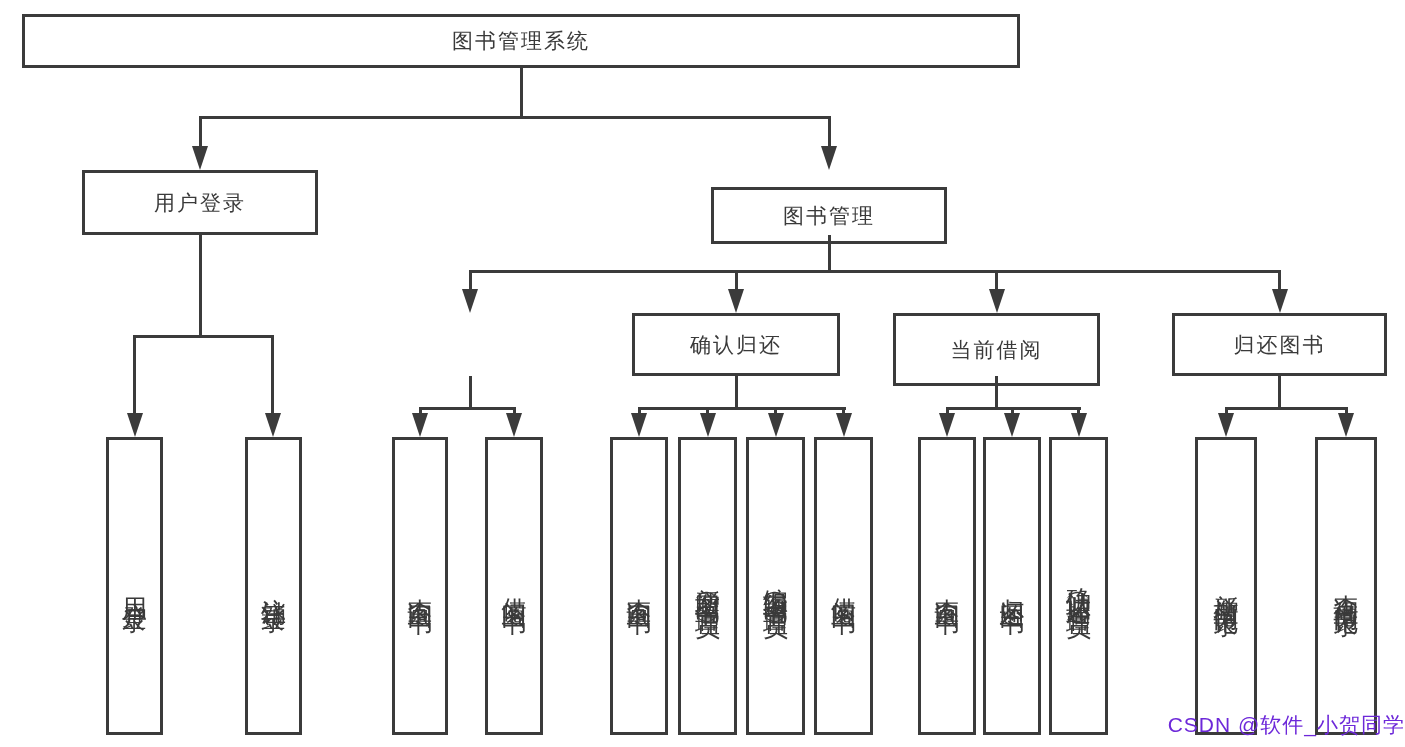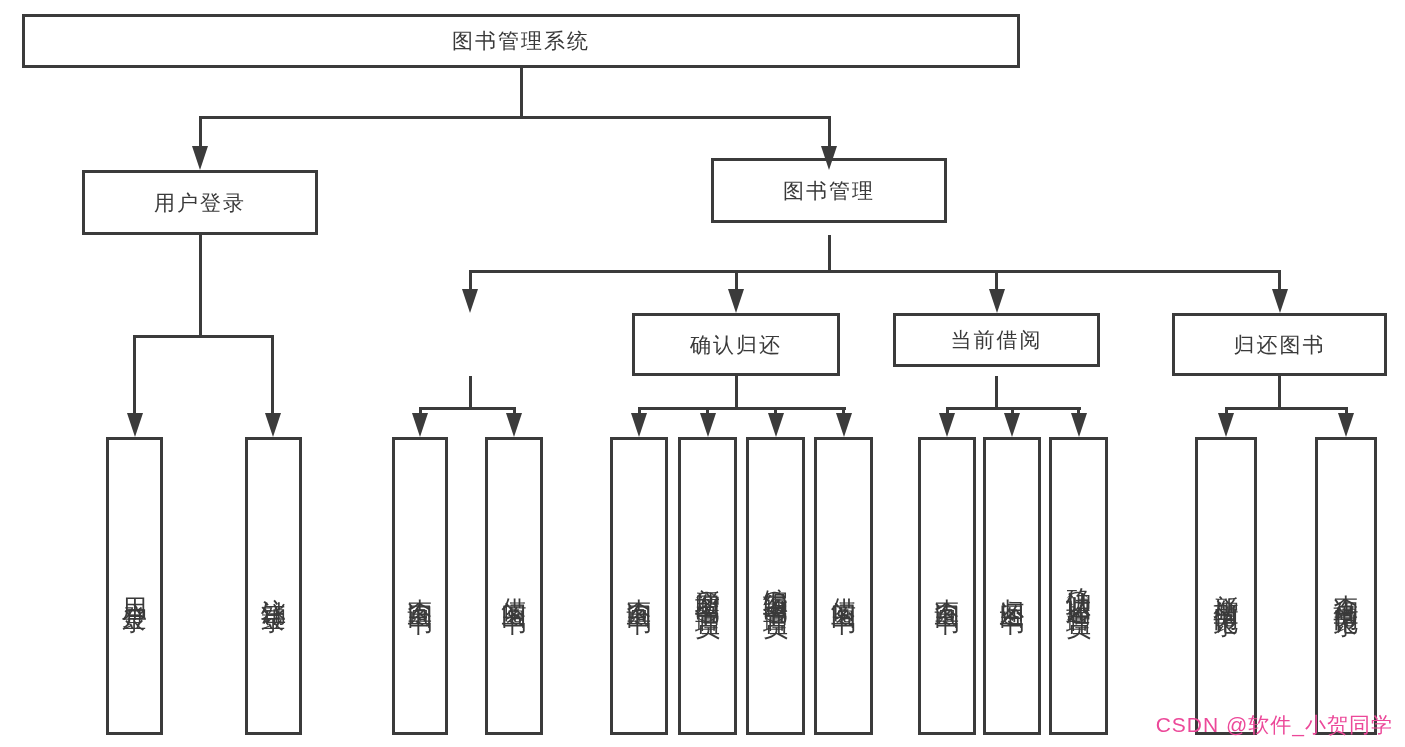--- a/index.html
+++ b/index.html
@@ -38,47 +38,47 @@
   .hl{height:3px;}
   .vl{width:3px;}
   .arr{
     position:absolute;width:0;height:0;
     border-left:8px solid transparent;
     border-right:8px solid transparent;
     border-top:24px solid #3b3b3b;
   }
   .watermark{
     position:absolute;
-    top:711px;right:12px;
+    top:711px;right:0;
     font-size:21px;
-    color:#ec4899;
+    color:#6d28d9;
     letter-spacing:1px;
     white-space:nowrap;
   }
 </style>
 </head>
 <body>
 
 <div class="stage">
 
   <div class="box h" style="left:22px;top:14px;width:998px;height:54px">
     <span>图书管理系统</span>
   </div>
 
   <div class="box h" style="left:82px;top:170px;width:236px;height:65px">
     <span>用户登录</span>
   </div>
-  <div class="box h" style="left:711px;top:158px;width:236px;height:65px">
+  <div class="box h" style="left:711px;top:187px;width:236px;height:57px">
     <span>图书管理</span>
   </div>
 
   <div class="box h" style="left:632px;top:313px;width:208px;height:63px">
     <span>确认归还</span>
   </div>
-  <div class="box h" style="left:893px;top:313px;width:207px;height:54px">
+  <div class="box h" style="left:893px;top:313px;width:207px;height:73px">
     <span>当前借阅</span>
   </div>
   <div class="box h" style="left:1172px;top:313px;width:215px;height:63px">
     <span>归还图书</span>
   </div>
 
   <div class="box v" style="left:106px;top:437px;width:57px;height:298px">
     <span>用户登录</span>
   </div>
   <div class="box v" style="left:245px;top:437px;width:57px;height:298px">

